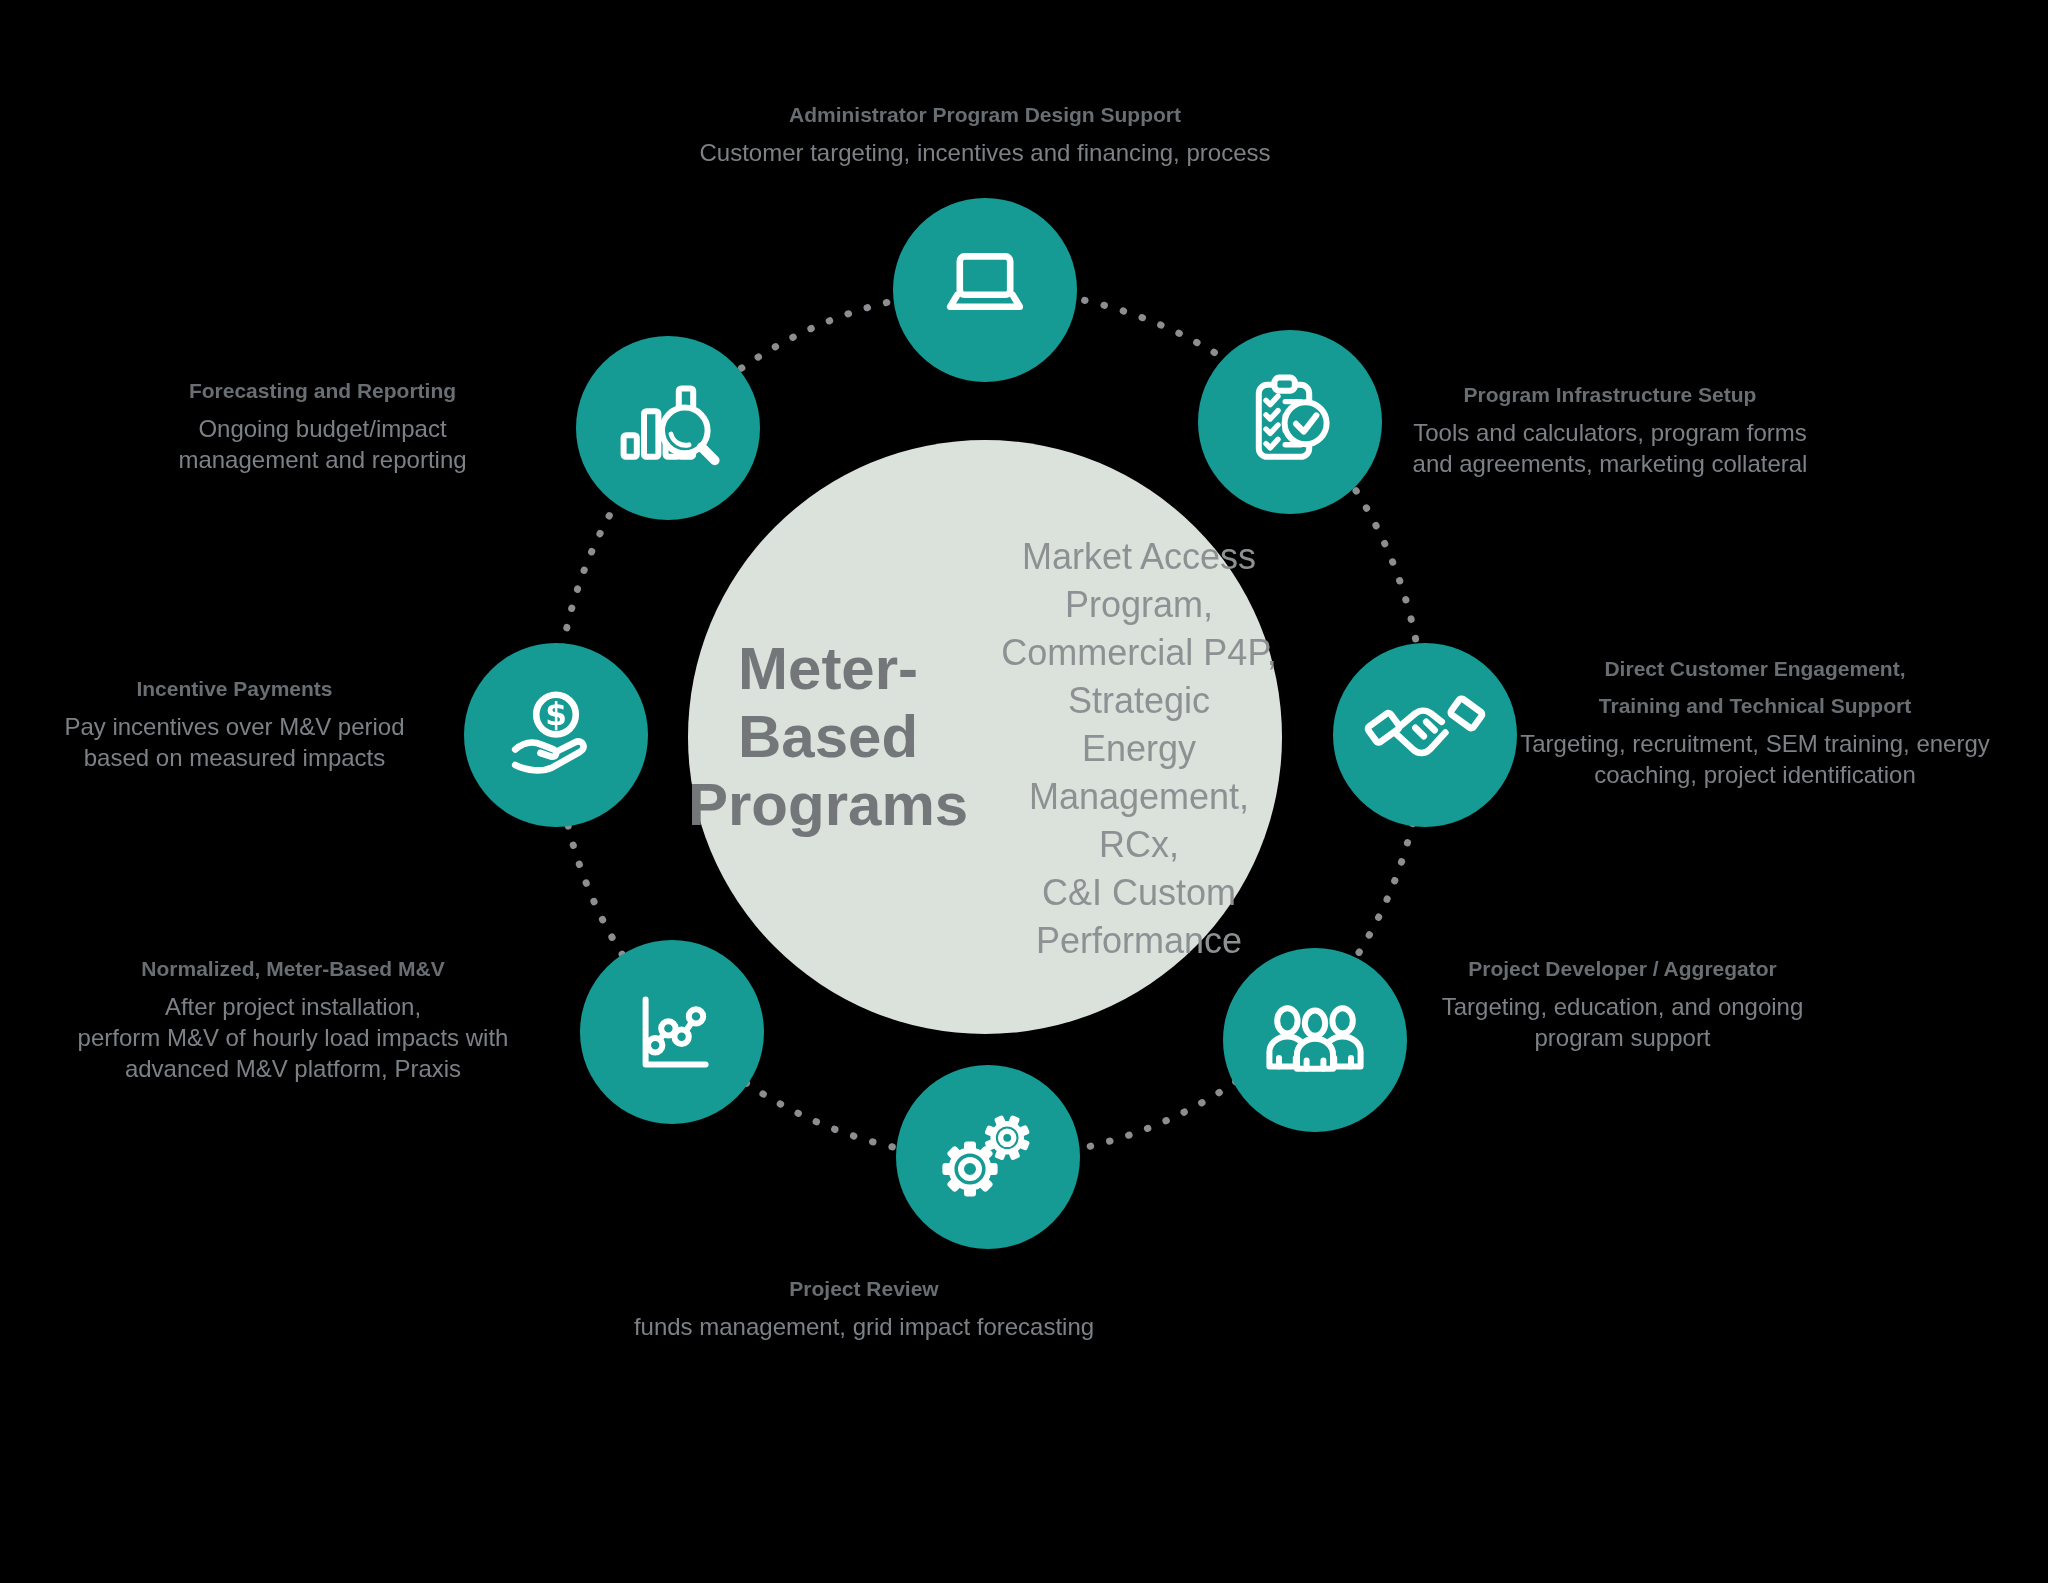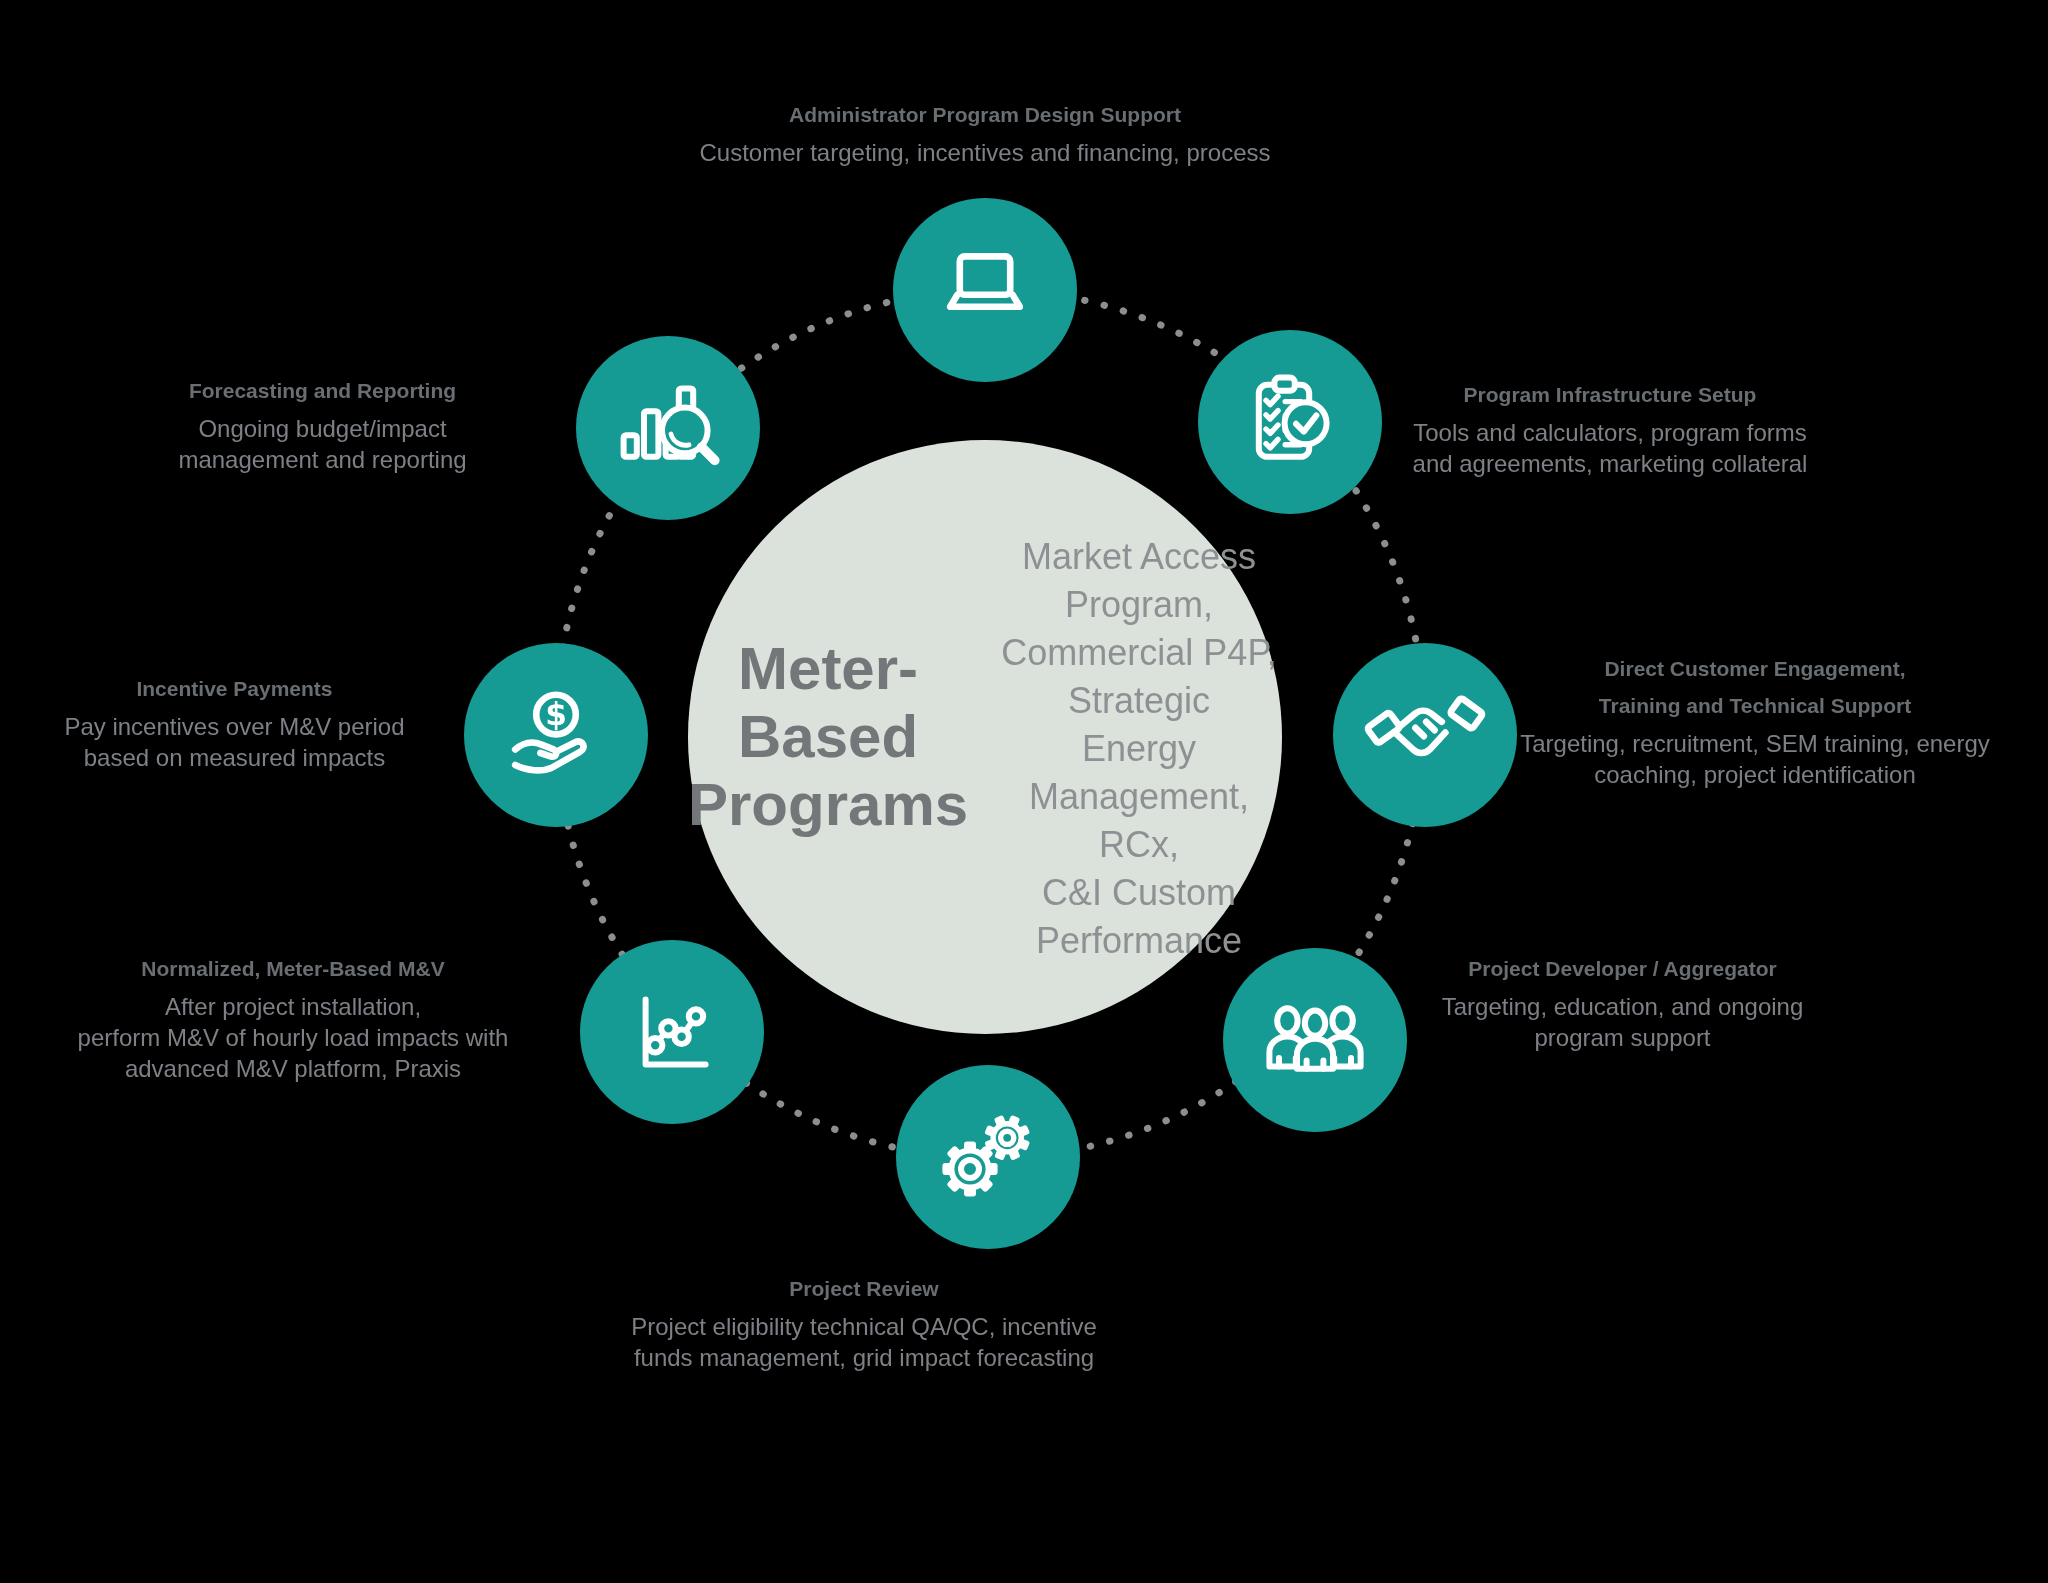--- a/index.html
+++ b/index.html
@@ -236,21 +236,20 @@
       <div>Targeting, education, and ongoing</div>
       <div>program support</div>
     </div>
   </div>
 
   <div class="lbl lbl-bottom">
     <div class="t">
         <div>Project Review</div>
       </div>
     <div class="s">
-      <div>Project eligibility technical QA/QC, incentive</div>
       <div>funds management, grid impact forecasting</div>
     </div>
   </div>
 
   <div class="lbl lbl-bl">
     <div class="t">
         <div>Normalized, Meter-Based M&amp;V</div>
       </div>
     <div class="s">
       <div>After project installation,</div>

